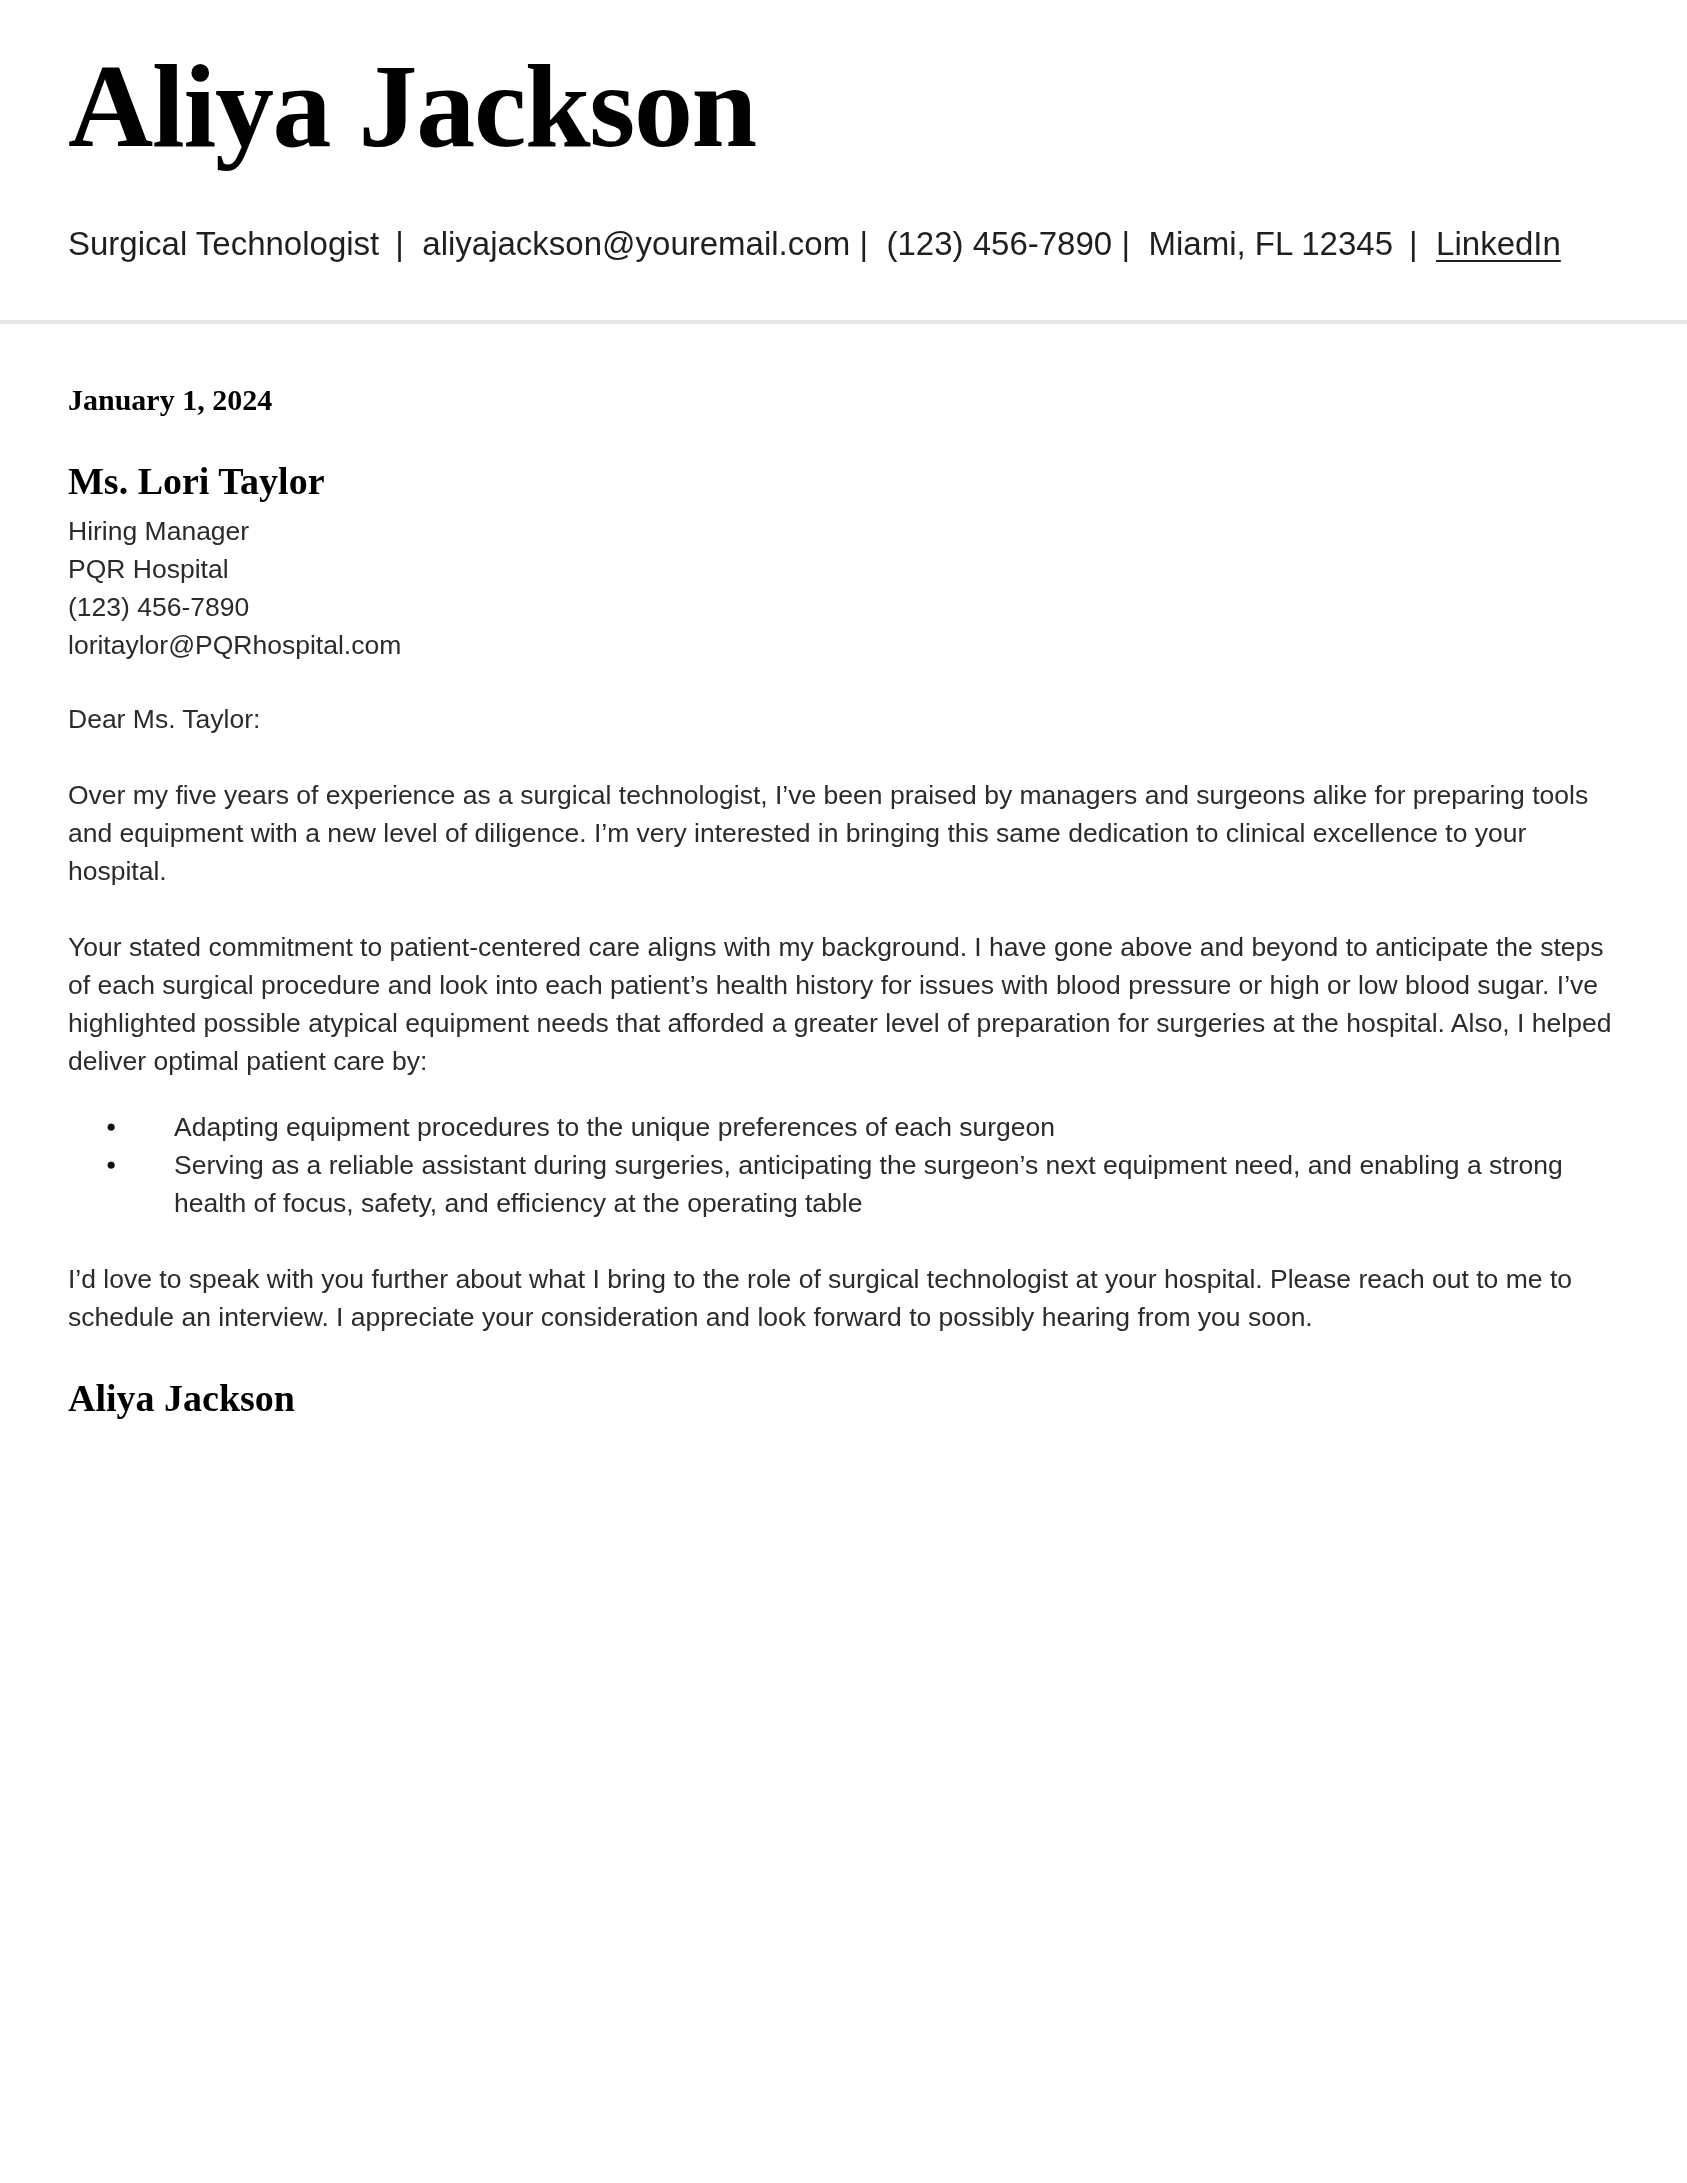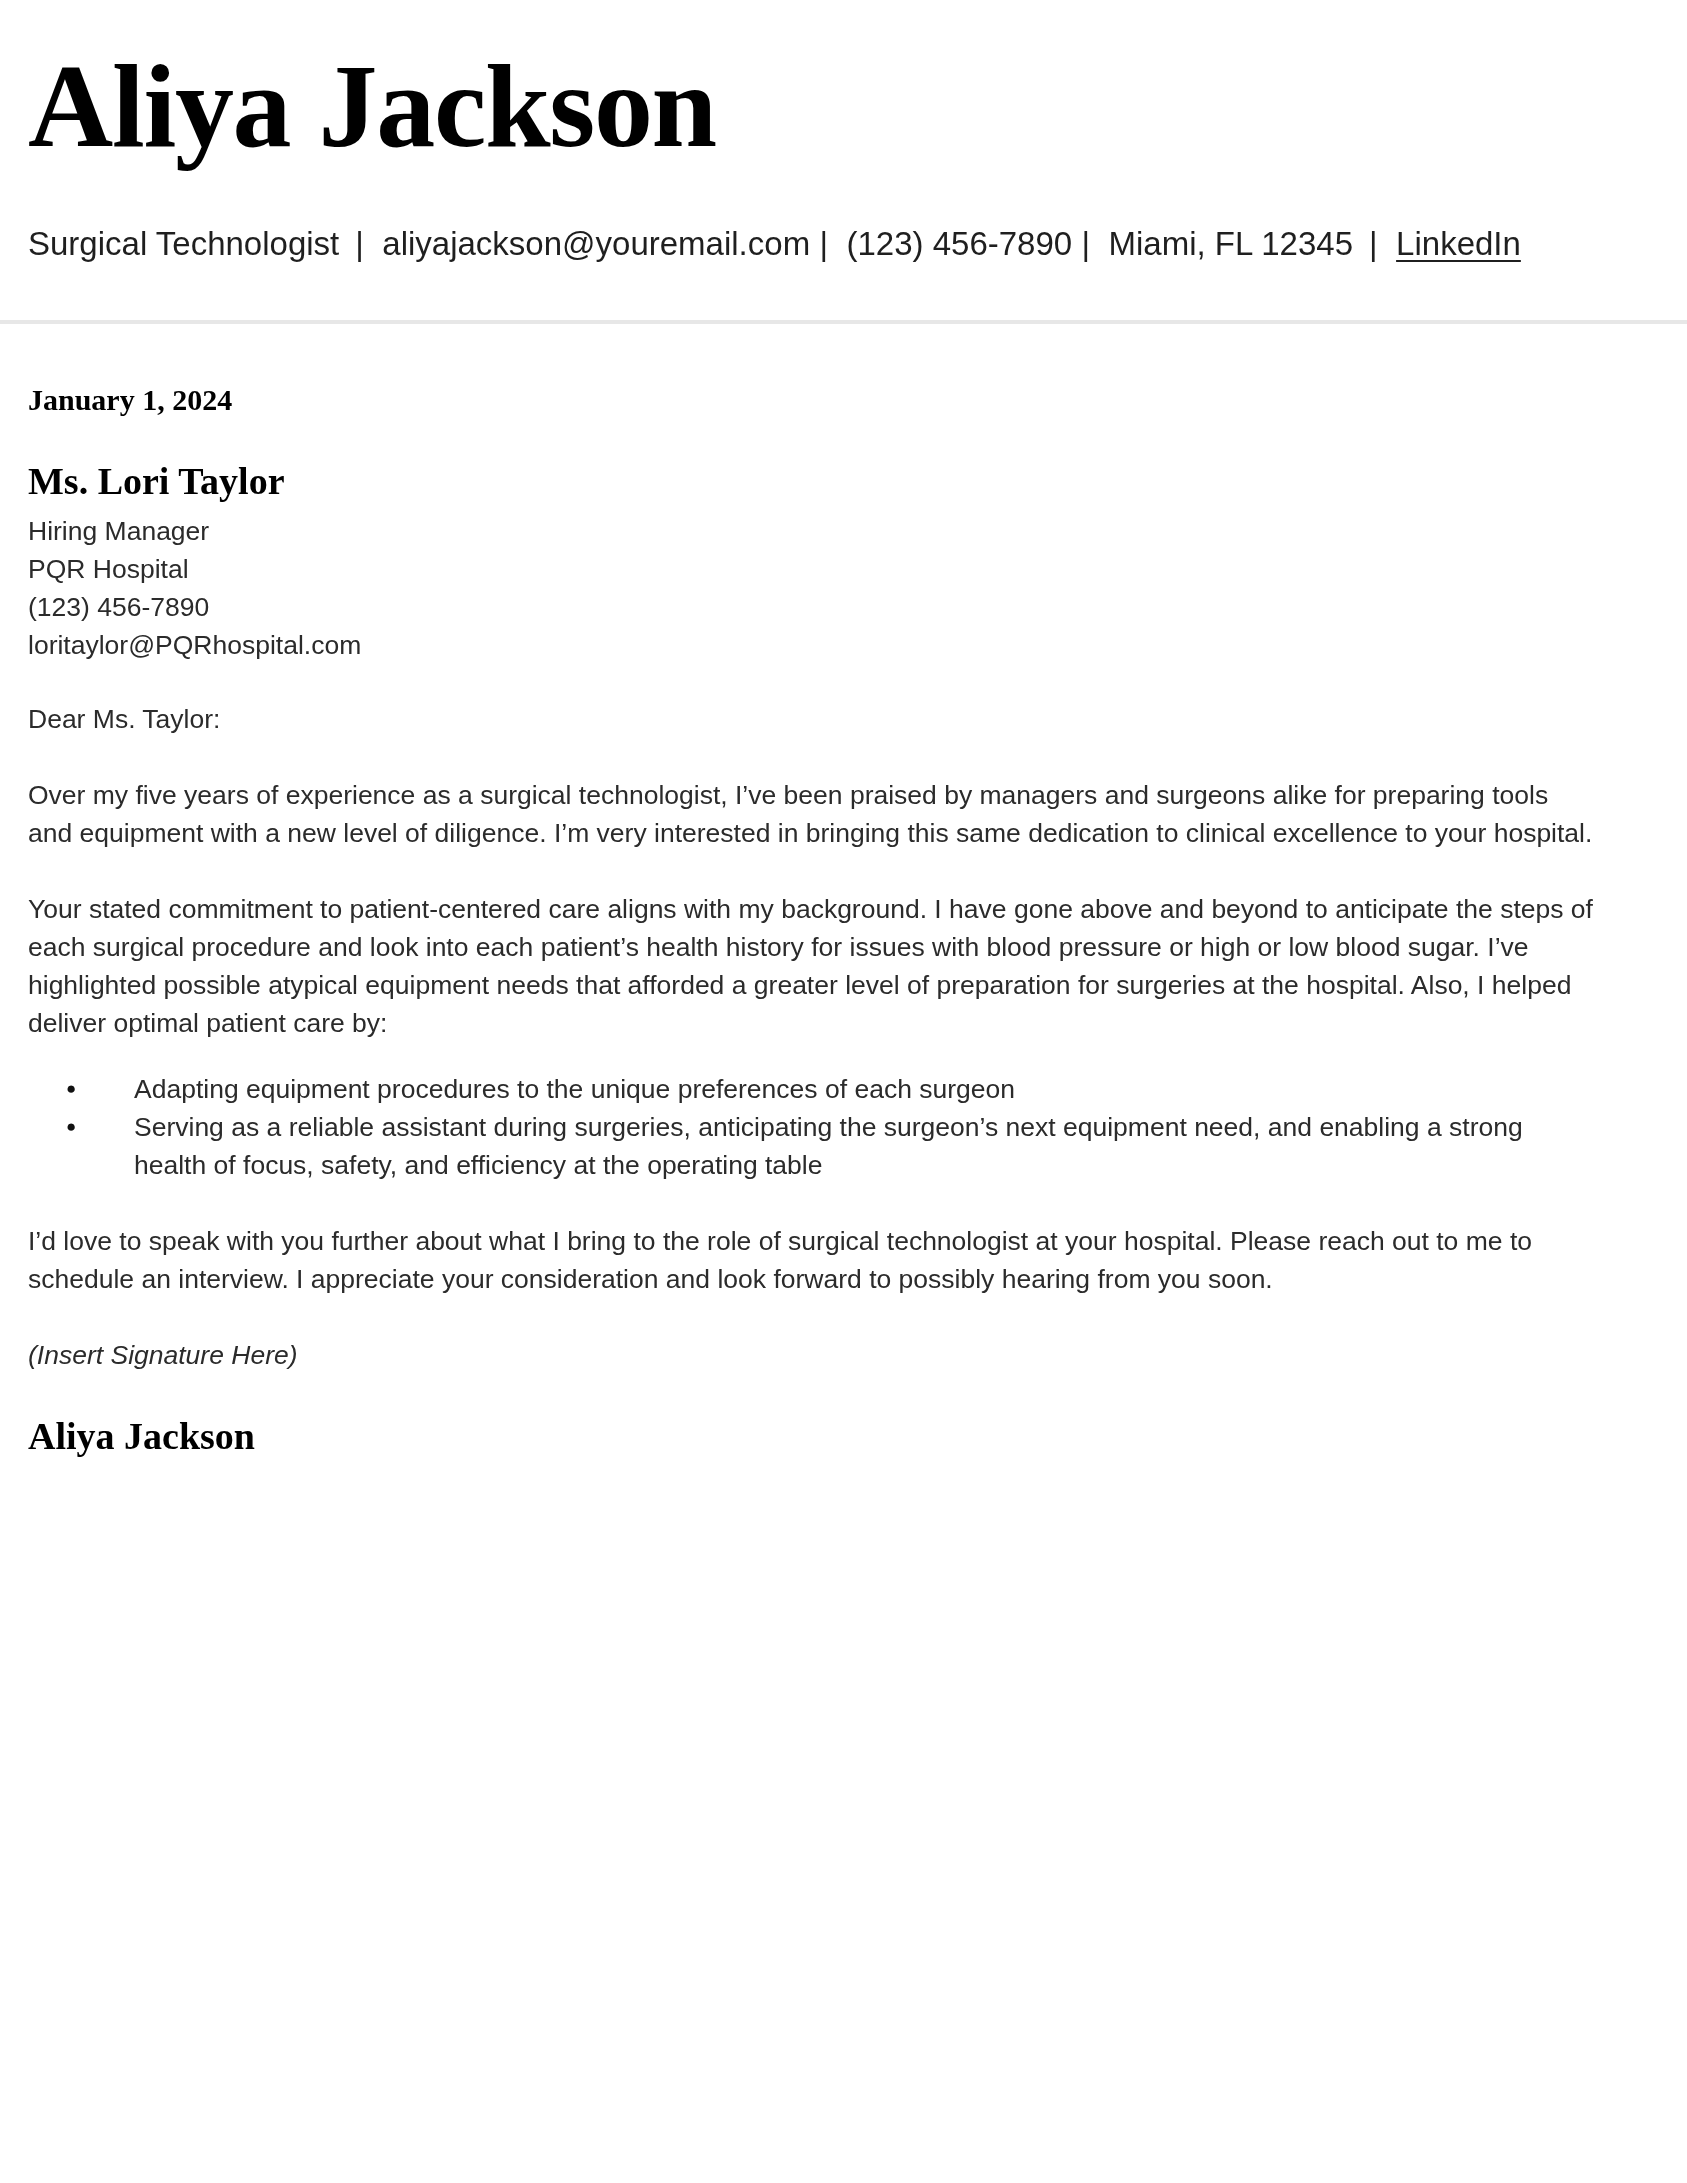--- a/index.html
+++ b/index.html
@@ -4,21 +4,21 @@
 <style>
   * { margin: 0; padding: 0; box-sizing: border-box; }
   html, body { background: #ffffff; }
   body {
     width: 1687px;
     height: 2183px;
     font-family: "Liberation Sans", sans-serif;
     color: #2b2b2b;
     overflow: hidden;
   }
-  .pad { padding-left: 28px; padding-right: 60px; }
+  .pad { padding-left: 68px; padding-right: 60px; }
 
   
   .header { padding-top: 48px; }
   .person-name {
     font-family: "Liberation Serif", "DejaVu Serif", serif;
     font-weight: 700;
     font-size: 118px;
     line-height: 1.0;
     color: #000000;
     letter-spacing: -1.3px;
@@ -138,17 +138,16 @@
   <div class="para">Your stated commitment to patient-centered care aligns with my background. I have gone above and beyond to anticipate the steps of each surgical procedure and look into each patient’s health history for issues with blood pressure or high or low blood sugar. I’ve highlighted possible atypical equipment needs that afforded a greater level of preparation for surgeries at the hospital. Also, I helped deliver optimal patient care by:</div>
 
   <ul class="bullet-list">
     <li>Adapting equipment procedures to the unique preferences of each surgeon</li>
     <li>Serving as a reliable assistant during surgeries, anticipating the surgeon’s next equipment need, and enabling a strong health of focus, safety, and efficiency at the operating table</li>
   </ul>
 
   <div class="para">I’d love to speak with you further about what I bring to the role of surgical technologist at your hospital. Please reach out to me to schedule an interview. I appreciate your consideration and look forward to possibly hearing from you soon.</div>
 
 
-  <div class="signature-placeholder">(Insert Signature Here)</div>
 
   <div class="signature-name">Aliya Jackson</div>
 </div>
 
 
 </body></html>

